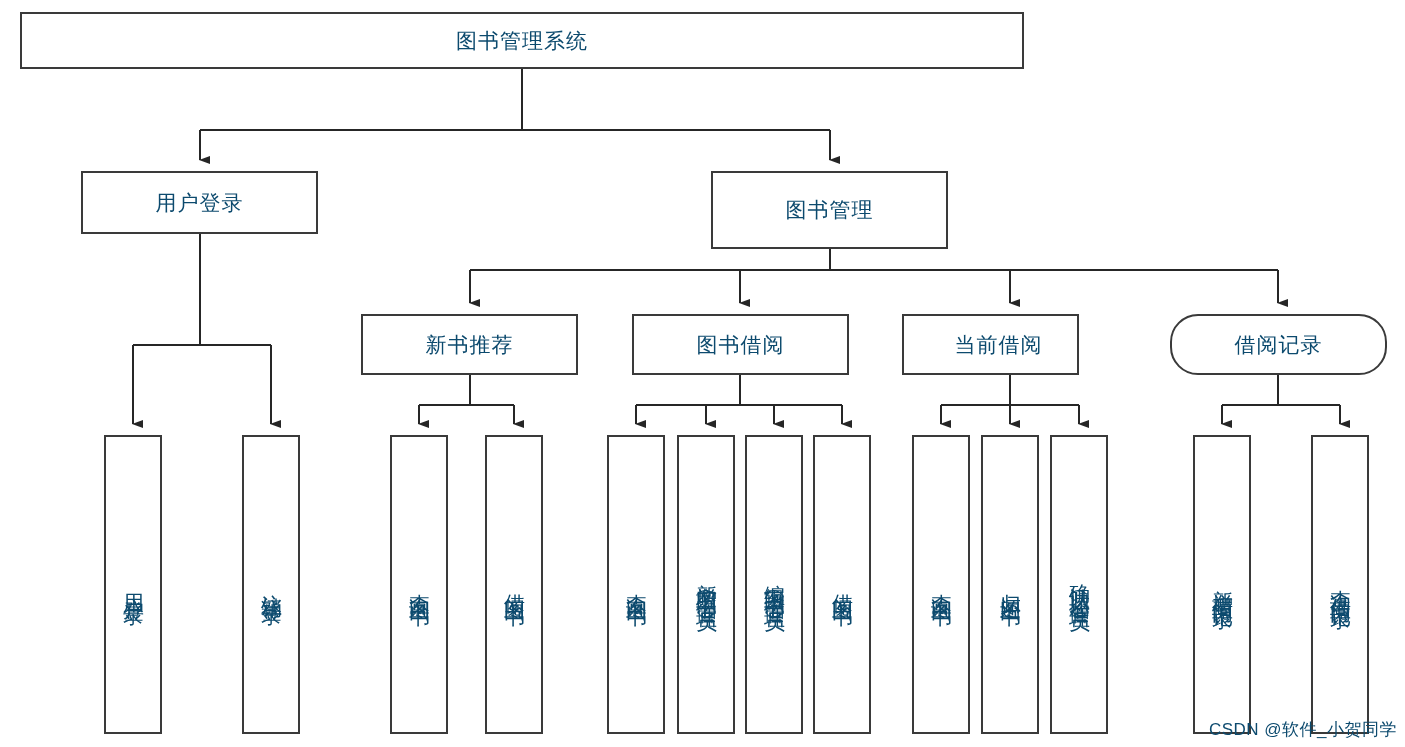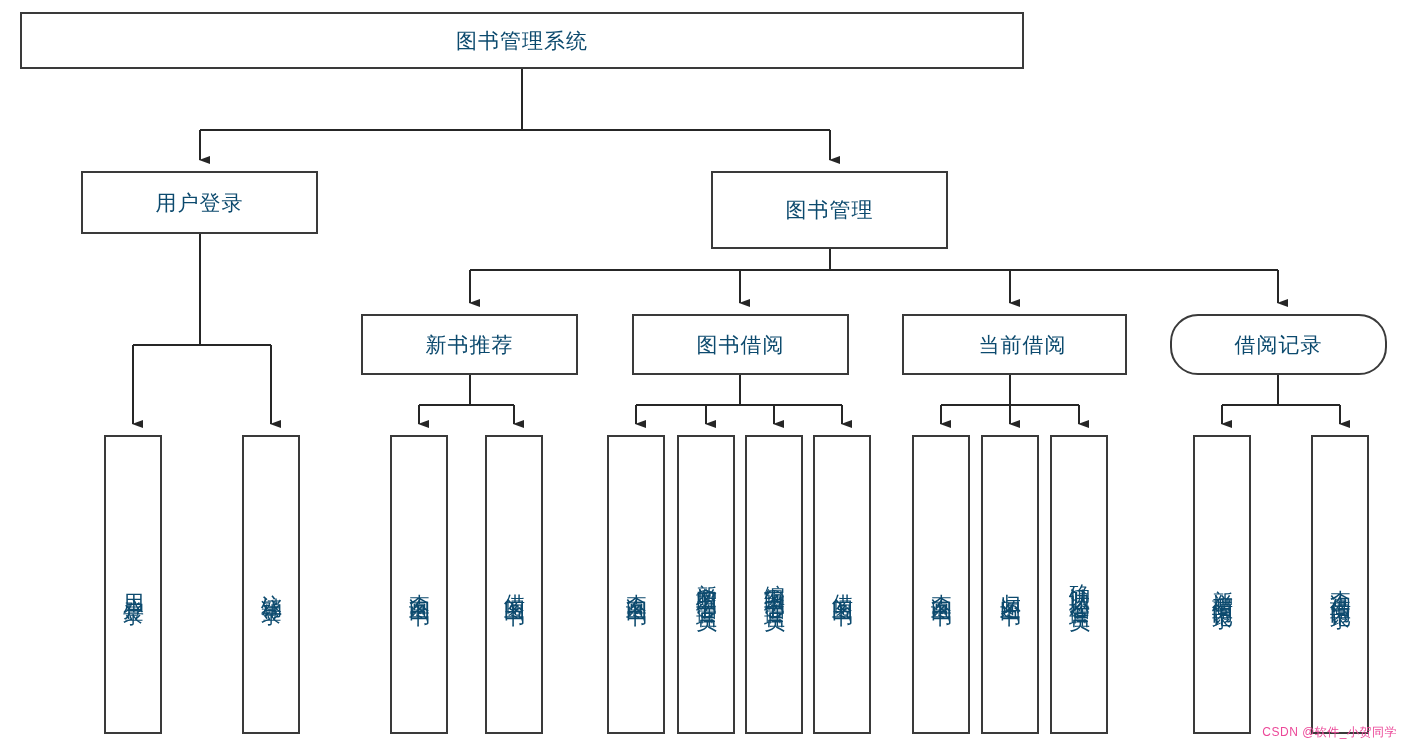--- a/index.html
+++ b/index.html
@@ -31,22 +31,22 @@
   .node.v > .vtext{
     writing-mode:vertical-rl;
     text-orientation:upright;
     display:block;
     white-space:normal;
     max-height:100%;
   }
   #watermark{
     position:absolute;
     right:8px;bottom:6px;
-    font-size:12px;
-    color:#ec4899;
+    font-size:17px;
+    color:#0c4a6e;
     letter-spacing:0.5px;
     white-space:nowrap;
     font-family:"Liberation Sans","DejaVu Sans",sans-serif;
   }
 </style>
 </head>
 <body>
 
 <div id="diagram-root">
 
@@ -103,21 +103,21 @@
   <div class="node h" style="left:20px;top:12px;width:1004px;height:57px;">图书管理系统</div>
 
   <div class="node h" style="left:81px;top:171px;width:237px;height:63px;">用户登录</div>
 
   <div class="node h" style="left:711px;top:171px;width:237px;height:78px;">图书管理</div>
 
   <div class="node h" style="left:361px;top:314px;width:217px;height:61px;">新书推荐</div>
 
   <div class="node h" style="left:632px;top:314px;width:217px;height:61px;font-family:Liberation Mono, monospace;">图书借阅</div>
 
-  <div class="node h" style="left:902px;top:314px;width:225px;height:61px;padding-left:16px;">当前借阅</div>
+  <div class="node h" style="left:902px;top:314px;width:177px;height:61px;padding-left:16px;">当前借阅</div>
 
   <div class="node h" style="left:1170px;top:314px;width:217px;height:61px;border-radius:28px;">借阅记录</div>
 
   <div class="node v" style="left:104px;top:435px;width:58px;height:299px;">
     <span class="vtext">用户登录</span>
   </div>
   <div class="node v" style="left:242px;top:435px;width:58px;height:299px;">
     <span class="vtext">注销登录</span>
   </div>
 

